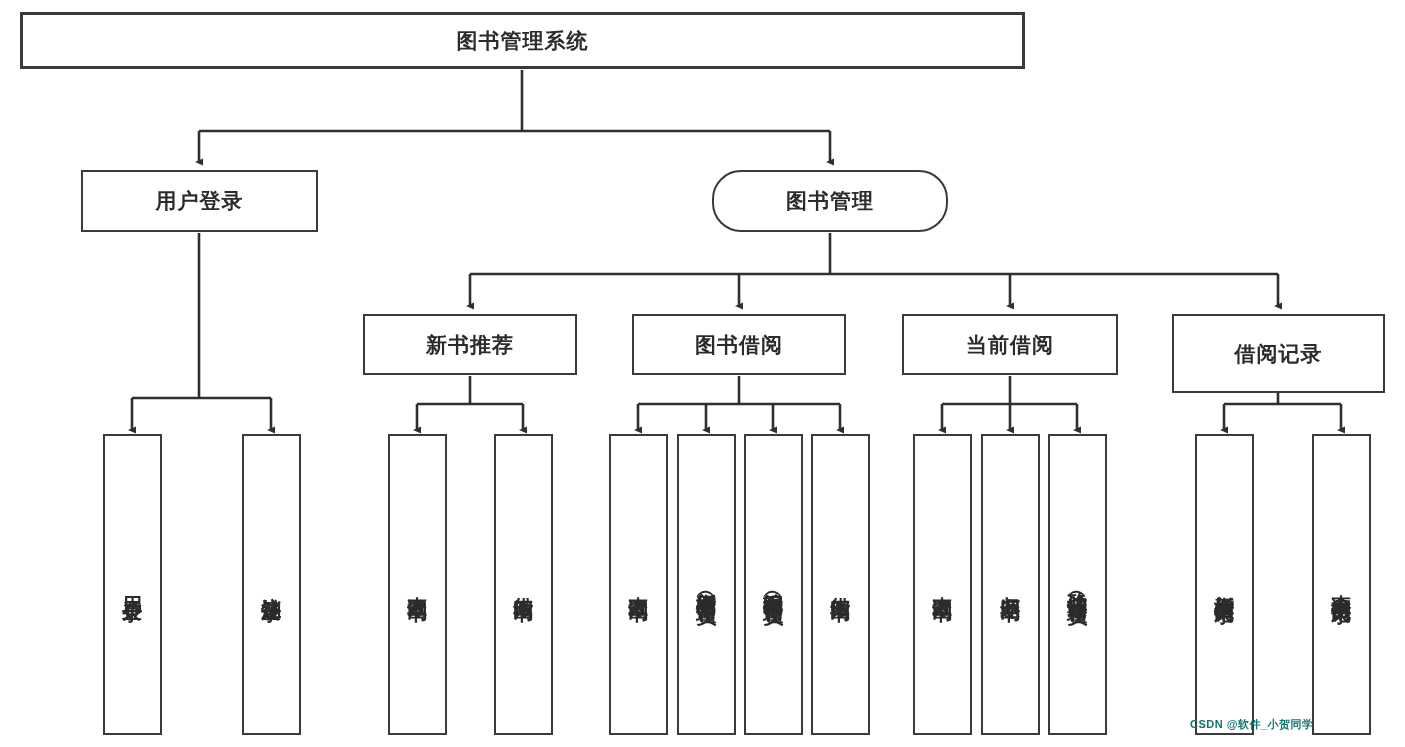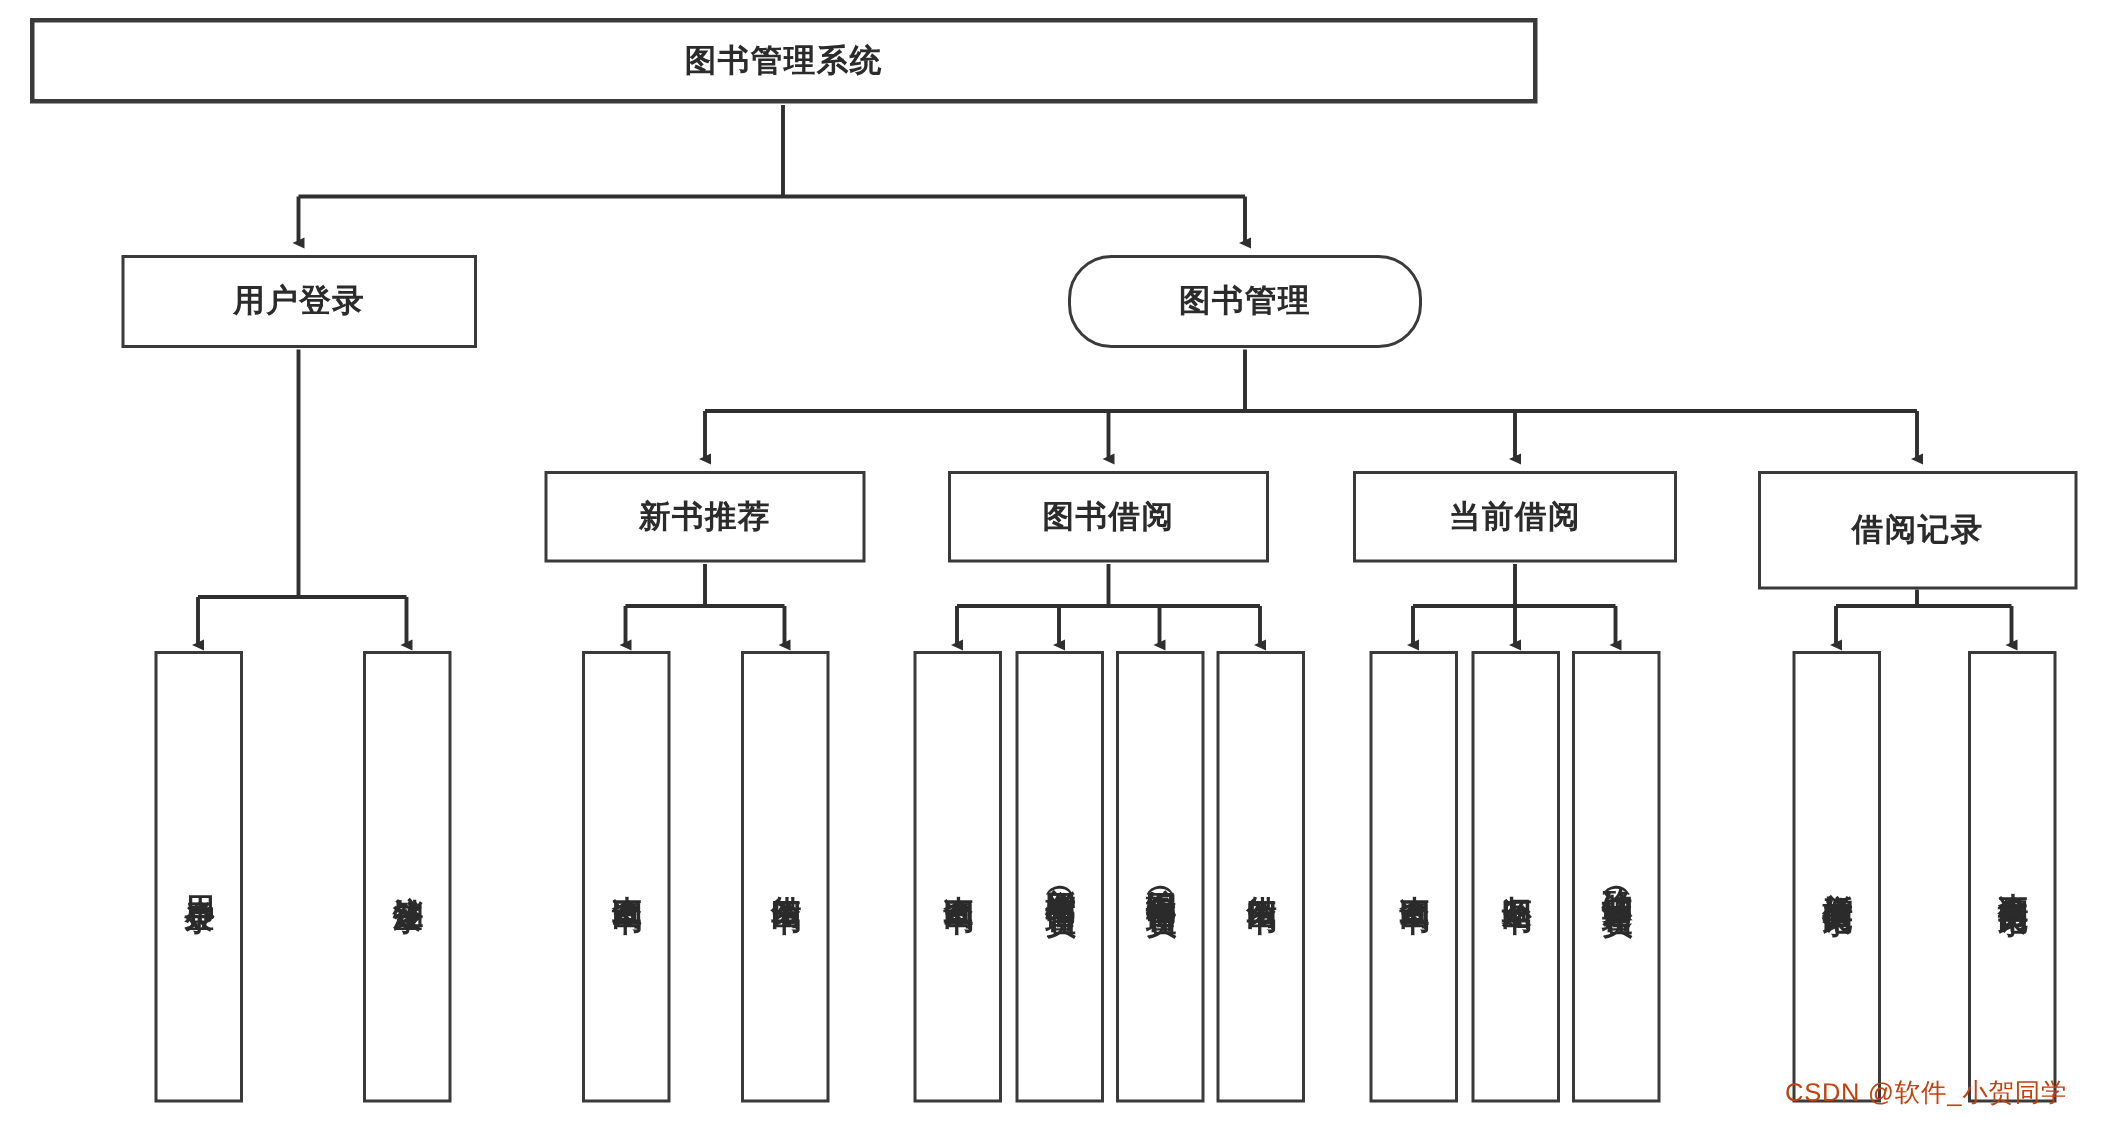--- a/index.html
+++ b/index.html
@@ -52,25 +52,26 @@
     writing-mode: vertical-rl;
     text-orientation: upright;
     font-size: 20px;
     line-height: 1.12;
     letter-spacing: 2px;
     white-space: normal;
     max-height: 270px;
   }
   .watermark {
     position: absolute;
-    font-size: 17px;
-    color: #c2410c;
+    font-size: 11px;
+    color: #0f766e;
     letter-spacing: 0.5px;
     white-space: nowrap;
     user-select: none;
+    font-weight: bold;
   }
 </style>
 </head>
 <body>
 
 <div id="canvas">
 
   <svg class="connectors" viewBox="0 0 1405 747">
     <defs>
       <marker id="arrow" markerWidth="9" markerHeight="9" refX="4.2" refY="4.4" orient="auto" markerUnits="userSpaceOnUse">

